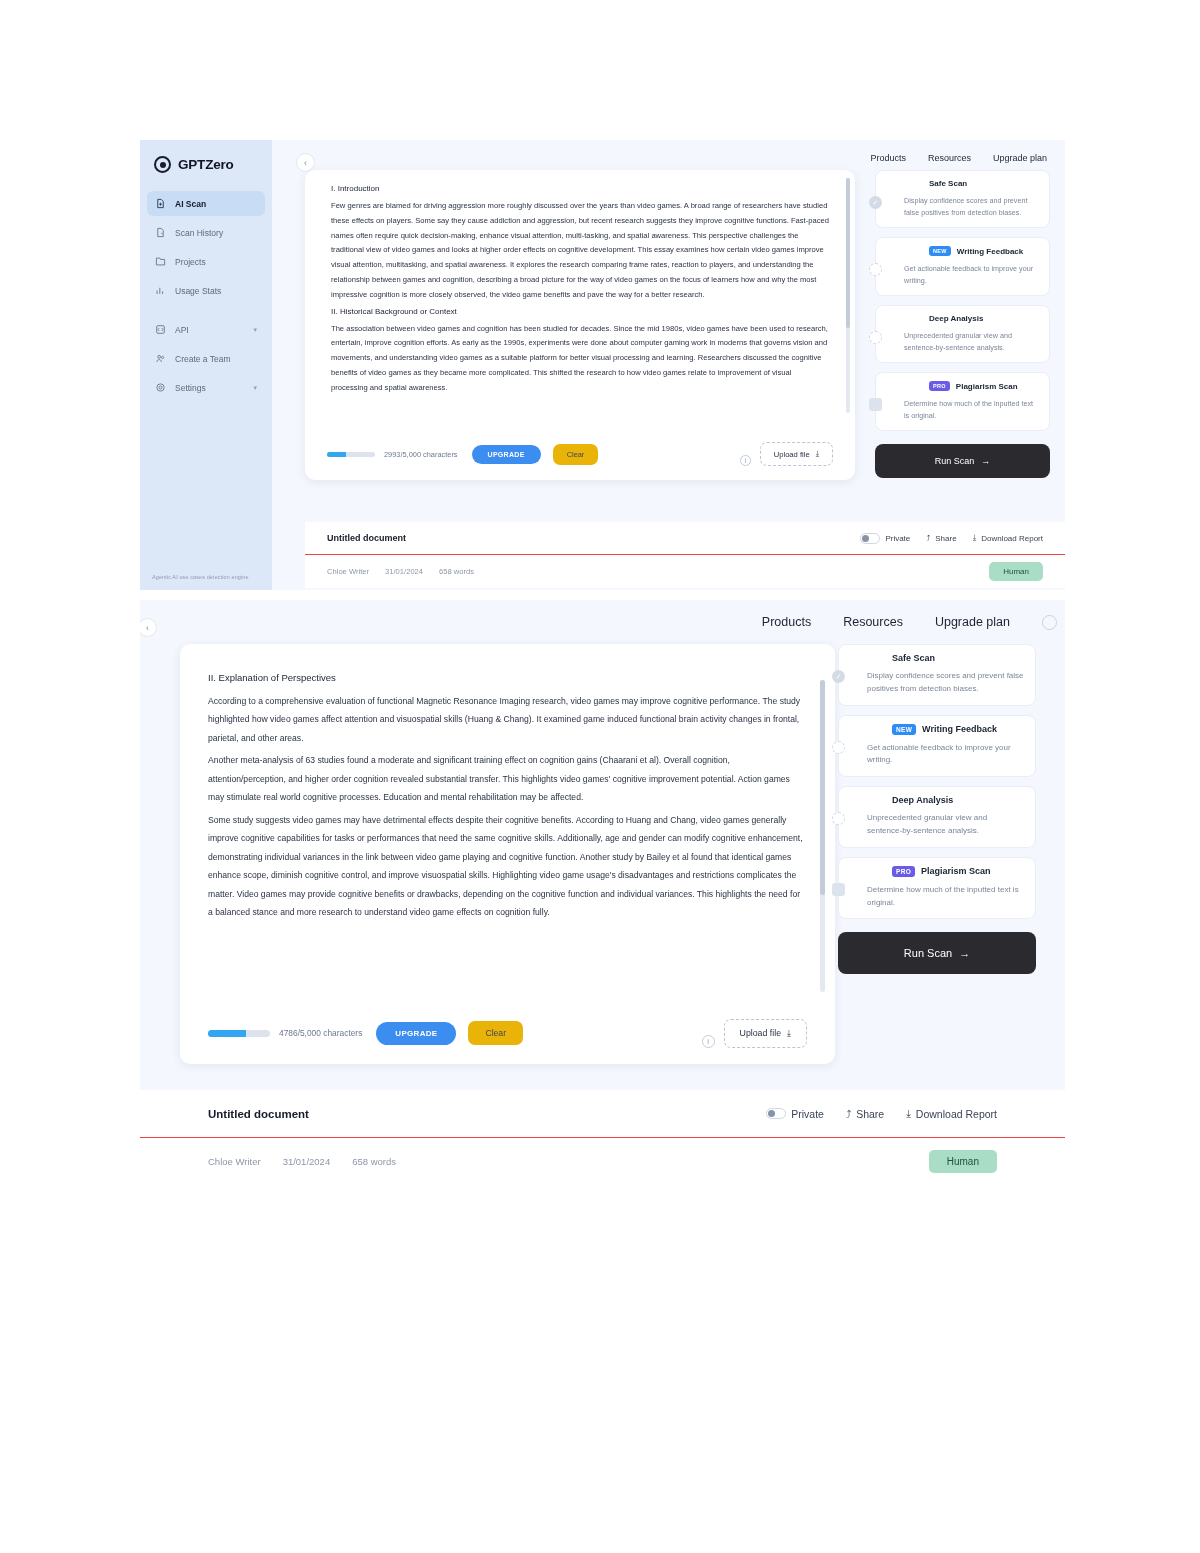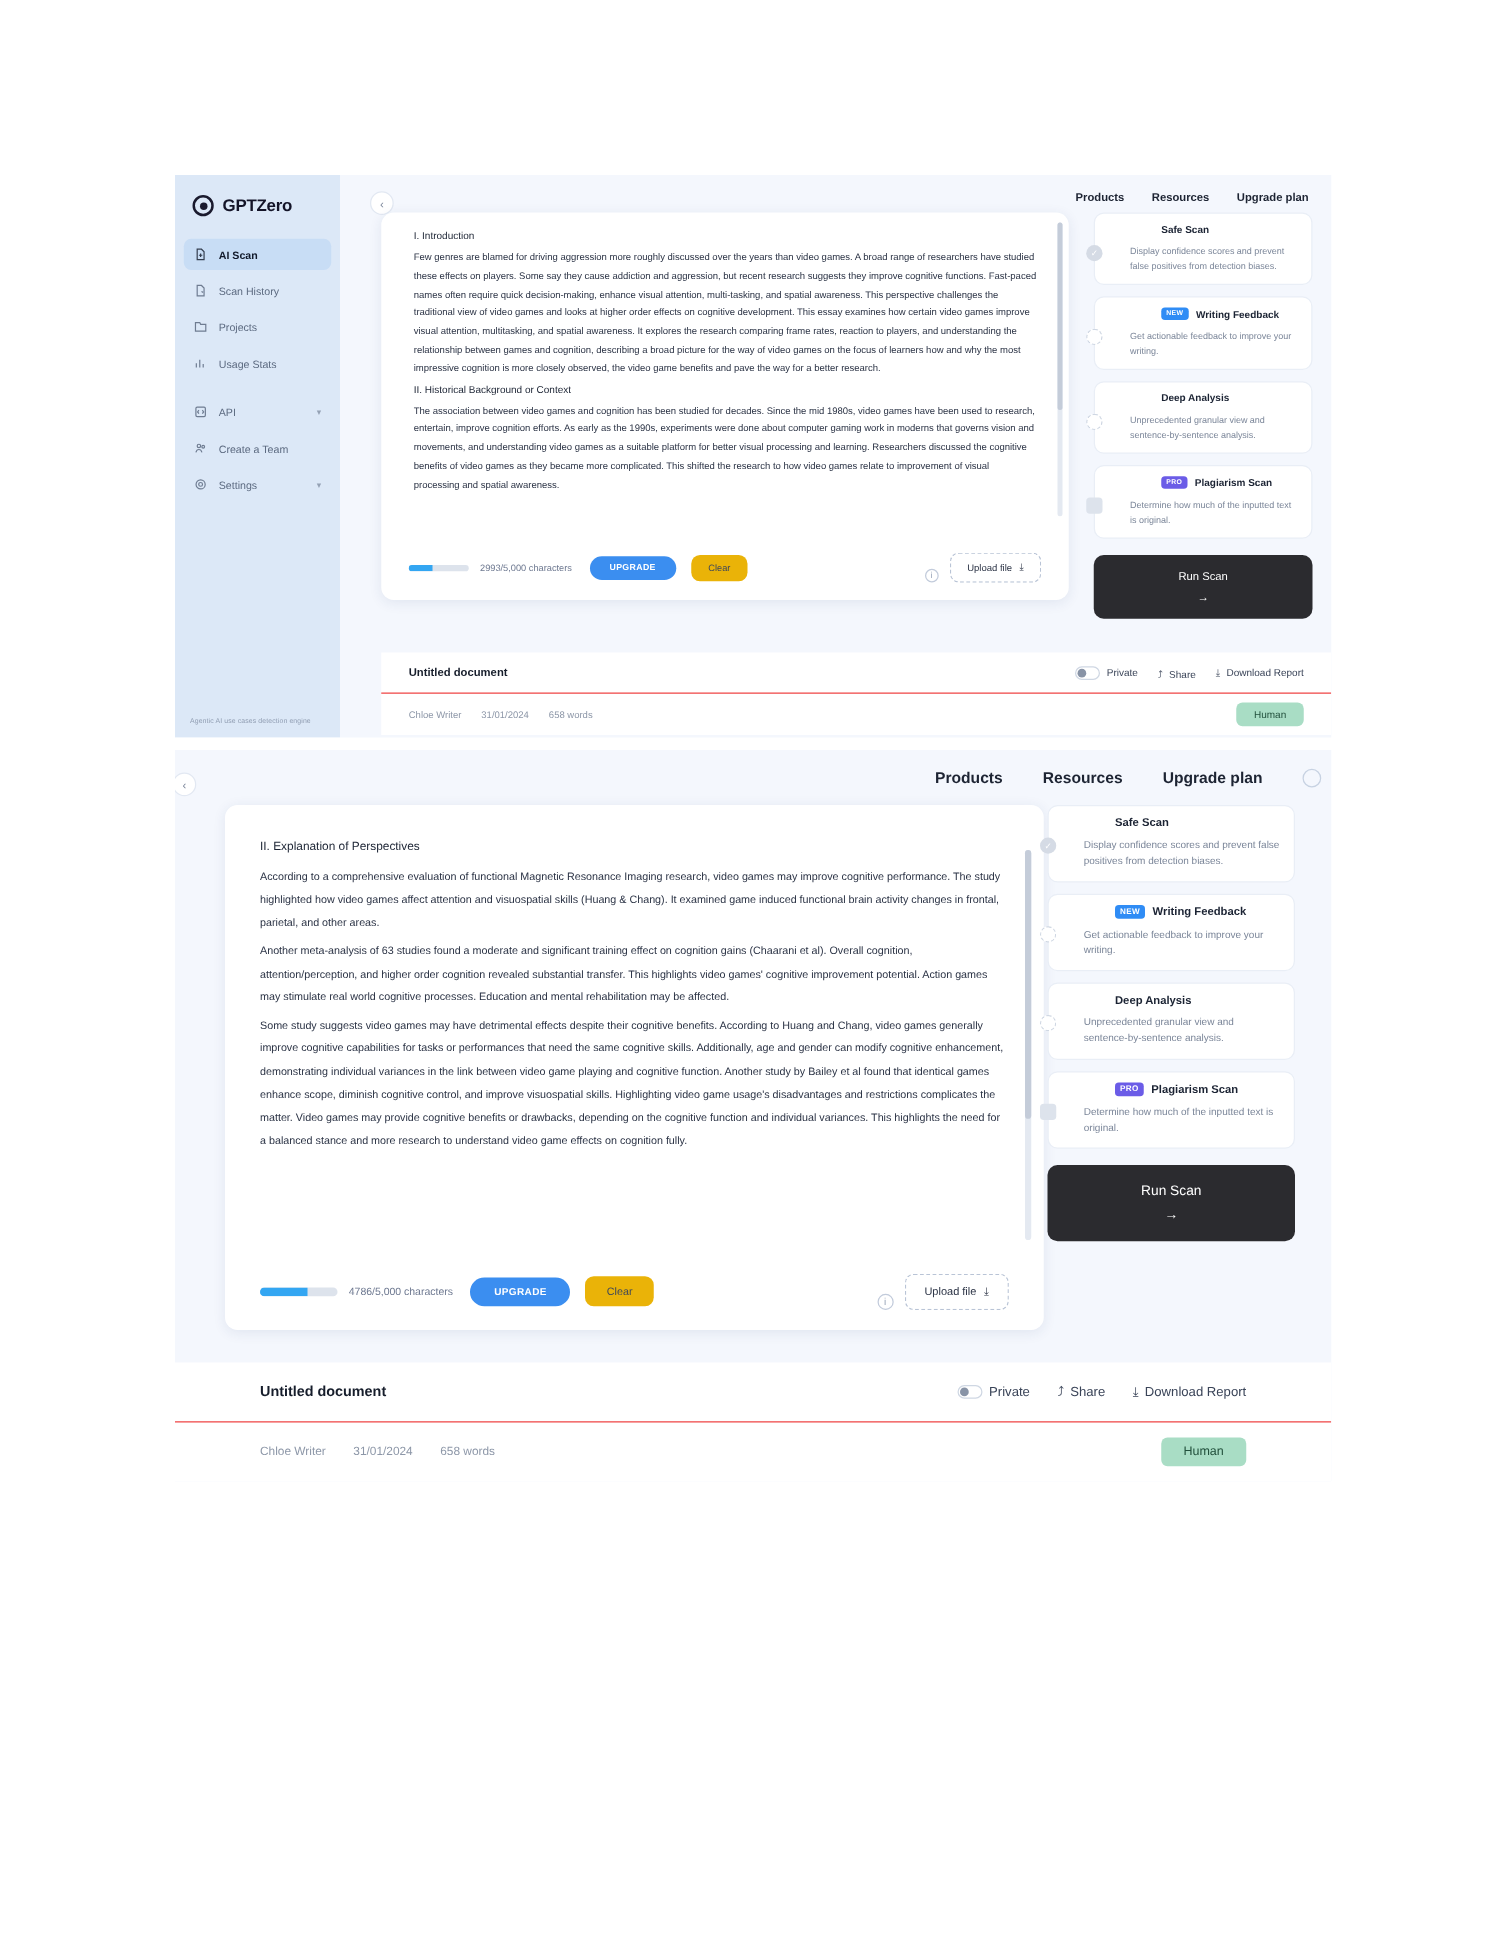--- a/index.html
+++ b/index.html
@@ -21,21 +21,21 @@
   .nav { margin-top:18px; }
   .nav-item { display:flex; align-items:center; gap:9px; height:25px; margin:0 7px 4px 7px; padding:0 8px; border-radius:6px;
               font-size:8.5px; color:#5c6a80; }
   .nav-item.active { background:#c8ddf5; color:#121a2b; font-weight:bold; }
   .nav-ico { width:11px; height:11px; flex:none; opacity:.85; }
   .nav-ico svg { width:11px; height:11px; display:block; }
   .nav-gap { height:10px; }
   .nav-caret { margin-left:auto; font-size:7px; opacity:.55; }
   .side-foot { position:absolute; bottom:10px; left:12px; font-size:5.5px; color:#8e9bb0; letter-spacing:.1px;}
 
-  .topnav { position:absolute; top:0; right:0; display:flex; align-items:center; gap:22px; height:36px; padding-right:18px;font-weight:bold; }
+  .topnav { position:absolute; top:0; right:0; display:flex; align-items:center; gap:22px; height:36px; padding-right:18px; }
   .topnav a { font-size:9px; color:#1d2433; text-decoration:none; white-space:nowrap; }
   .avatar-dot { width:15px; height:15px; border-radius:50%; border:1px solid #c7d2e2; }
 
   
   .editor { position:absolute; background:#fff; border-radius:10px; box-shadow:0 2px 10px rgba(38,60,110,.09); }
   .doc-scroll { position:absolute; left:0; right:0; top:0; overflow:hidden; }
   .doc-body { padding:14px 26px 4px 26px; }
   .doc-h { font-size:8px; color:#1b2333; margin:0 0 6px 0; }
   .doc-p { font-size:7.6px; line-height:1.95; color:#2b3345; text-align:left; margin-bottom:4px; }
   .vscroll { position:absolute; right:5px; width:4px; border-radius:3px; background:#e4e9f1; }
@@ -62,27 +62,27 @@
   .opt-desc { font-size:7.2px; line-height:1.6; color:#7b8699; margin-top:7px; padding-left:17px; }
   .badge { font-size:5.5px; font-weight:bold; color:#fff; border-radius:3px; padding:2px 4px; letter-spacing:.3px; }
   .badge.new { background:#2f8cf5; }
   .badge.pro { background:#6b5ce7; }
   .chk { position:absolute; left:-7px; top:25px; width:13px; height:13px; border-radius:50%; background:#fff; }
   .chk.on { background:#d5dbe5; display:flex; align-items:center; justify-content:center; }
   .chk.on:after { content:"✓"; font-size:7px; color:#fff; }
   .chk.off { border:1px dashed #cfd7e3; }
   .chk.sq { border-radius:3px; background:#dde3ec; }
   .btn-run { margin-top:13px; background:#2b2b2f; color:#fff; border:none; border-radius:8px; font-size:9px; padding:12px 0;
-             display:flex; align-items:center; justify-content:center; gap:7px;flex-direction:column; }
+             display:flex; align-items:center; justify-content:center; gap:7px; }
 
   
   .meta { position:absolute; left:0; right:0; background:#fff; }
   .meta-top { display:flex; align-items:center; padding:0 22px; border-bottom:1px solid #ef4444; }
   .meta-title { font-size:9px; font-weight:bold; color:#161d2b; }
-  .meta-actions { margin-left:auto; display:flex; align-items:flex-end; gap:16px; font-size:8px; color:#3a4458; }
+  .meta-actions { margin-left:auto; display:flex; align-items:center; gap:16px; font-size:8px; color:#3a4458; }
   .meta-actions span { display:flex; align-items:center; gap:5px; }
   .toggle { width:20px; height:11px; border-radius:7px; border:1px solid #cfd7e3; position:relative; }
   .toggle:after { content:""; position:absolute; left:1px; top:1px; width:7px; height:7px; border-radius:50%; background:#8893a6; }
   .meta-bot { display:flex; align-items:center; gap:16px; padding:0 22px; font-size:7.6px; color:#8d97a8; }
   .human { margin-left:auto; background:#a9ddc5; color:#22503c; font-size:8px; border-radius:5px; padding:5px 14px; }
 
   
   #app-top { left:140px; top:140px; width:925px; height:450px; }
   #app-top .editor { left:165px; top:30px; width:550px; height:310px; }
   #app-top .rail { left:735px; top:30px; width:175px; }

